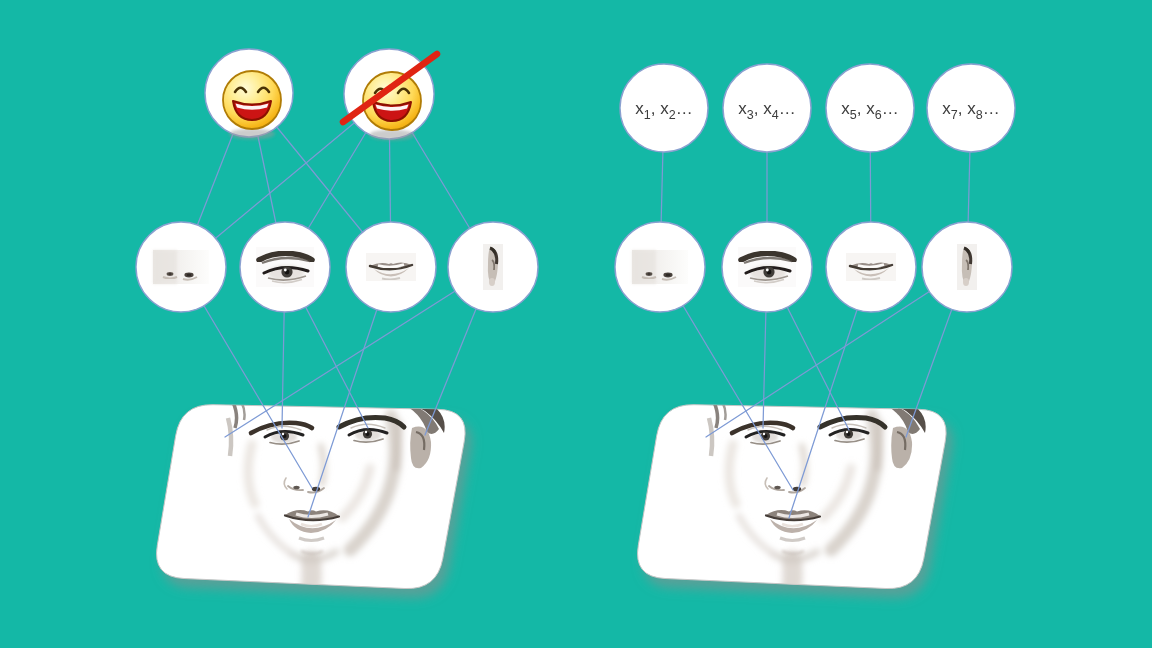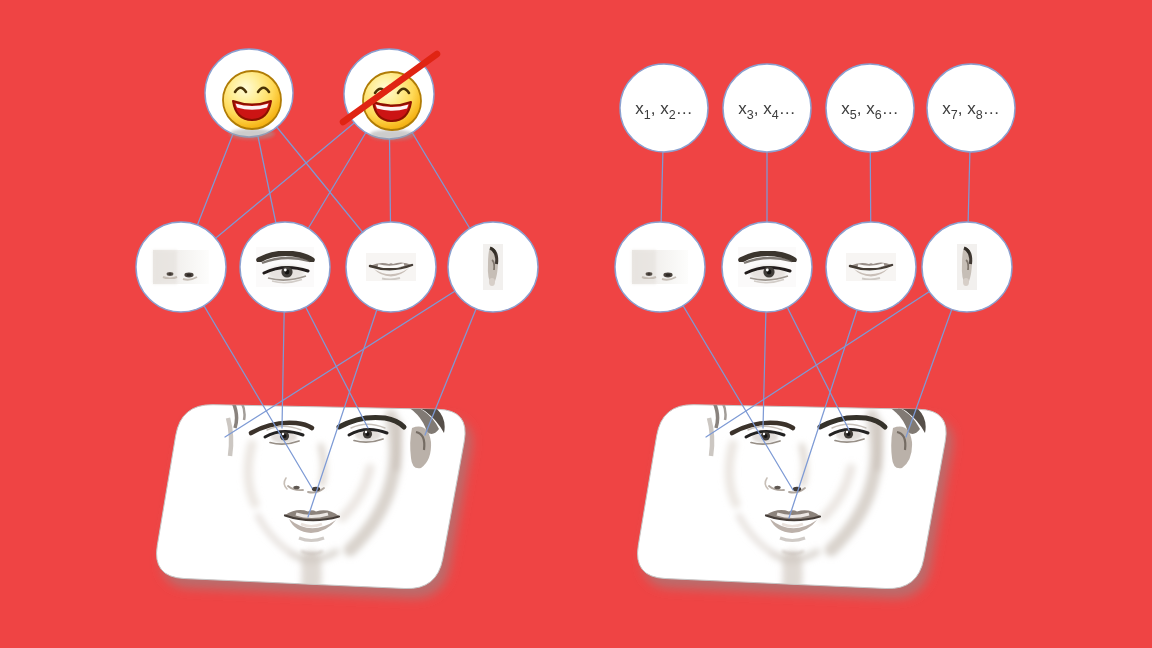--- a/index.html
+++ b/index.html
@@ -1,17 +1,17 @@
 <!DOCTYPE html>
 <html><head>
 <meta charset="utf-8">
 <title>Face detection network diagram</title>
 <style>
   html,body{margin:0;padding:0;background:#ffffff;}
-  .stage{position:relative;width:1152px;height:648px;background:#ef4444;overflow:hidden;
+  .stage{position:relative;width:1152px;height:648px;background:#14b8a6;overflow:hidden;
          font-family:"Liberation Sans", sans-serif;}
   #scene{position:absolute;left:0;top:0;}
 </style>
 </head>
 <body>
 
 <div class="stage">
 <svg id="scene" width="1152" height="648" viewBox="0 0 1152 648" xmlns="http://www.w3.org/2000/svg" xmlns:xlink="http://www.w3.org/1999/xlink">
   <defs>
     <filter id="blurS" x="-30%" y="-30%" width="160%" height="160%">

